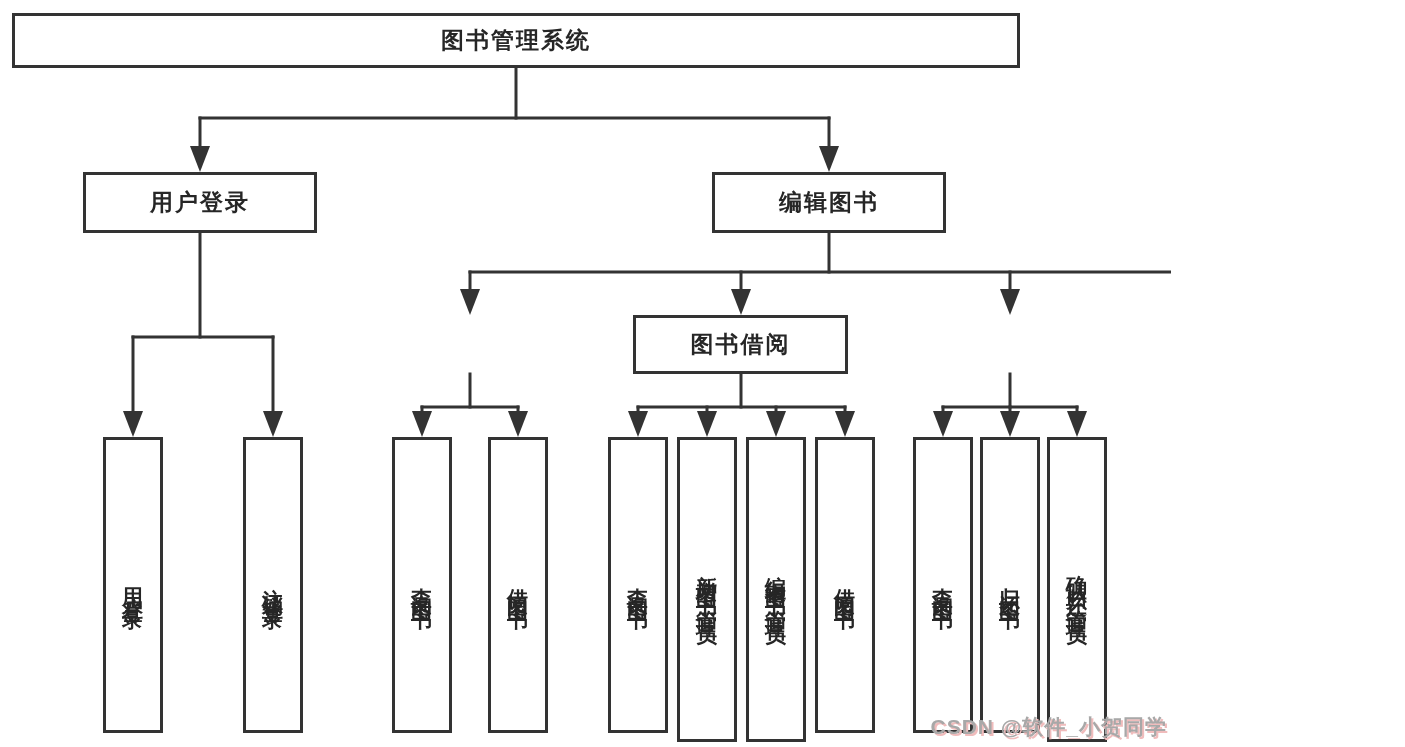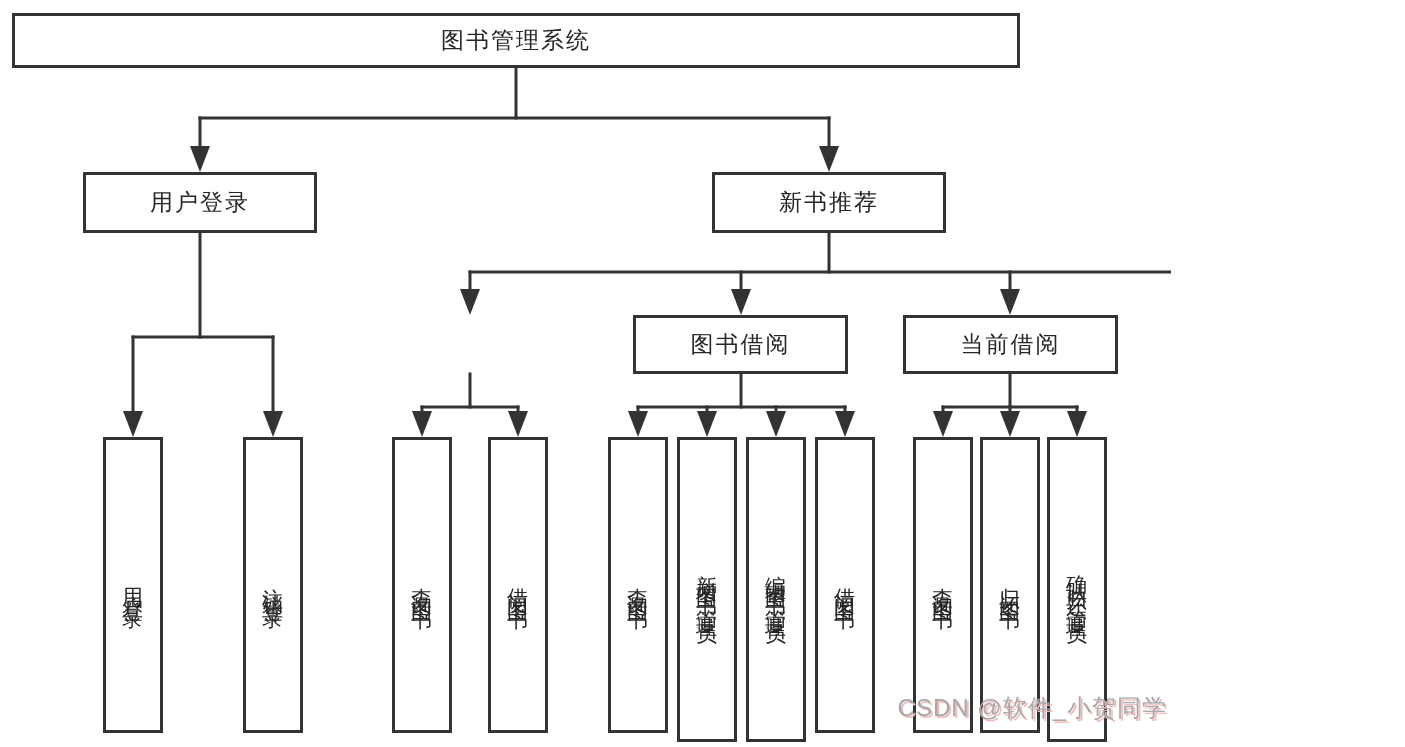--- a/index.html
+++ b/index.html
@@ -13,20 +13,21 @@
   body{
     background:var(--background);
     font-family:"Liberation Sans", sans-serif;
   }
   .canvas{
     position:relative;
     width:1171px;
     height:747px;
     background:var(--background);
     overflow:hidden;
+    font-weight:bold;
   }
   svg.connectors{
     position:absolute;
     left:0;top:0;
     width:1405px;height:747px;
     z-index:0;
   }
   svg.connectors line{
     stroke:var(--line);
     stroke-width:3;
@@ -55,22 +56,22 @@
     writing-mode:vertical-rl;
     text-orientation:mixed;
     font-size:21px;
     letter-spacing:7px;
     line-height:1.1;
     white-space:nowrap;
   }
   .watermark{
     position:absolute;
     right:4px;
-    bottom:23px;
-    font-size:24px;
+    bottom:6px;
+    font-size:21px;
     letter-spacing:1px;
     color:var(--watermark-text);
     text-shadow:2px 2px 0 var(--watermark-shadow);
     z-index:3;
     white-space:nowrap;
     margin-left:20px;
   }
 </style>
 </head>
 <body>
@@ -149,24 +150,23 @@
       <line x1="1223" y1="407" x2="1223" y2="423"></line>
       <polygon points="1213,411 1233,411 1223,437"></polygon>
       <line x1="1342" y1="407" x2="1342" y2="423"></line>
       <polygon points="1332,411 1352,411 1342,437"></polygon>
     </g>
   </svg>
 
   <div class="node h-node" style="left:12px;top:13px;width:1008px;height:55px">图书管理系统</div>
 
   <div class="node h-node" style="left:83px;top:172px;width:234px;height:61px">用户登录</div>
-  <div class="node h-node" style="left:712px;top:172px;width:234px;height:61px">新书推荐</div>
+  <div class="node h-node" style="left:712px;top:172px;width:234px;height:61px">编辑图书</div>
 
   <div class="node h-node" style="left:633px;top:315px;width:215px;height:59px">图书借阅</div>
-  <div class="node h-node" style="left:903px;top:315px;width:215px;height:59px">当前借阅</div>
 
   <div class="node v-node" style="left:103px;top:437px;width:60px;height:296px">
     <span>用户登录</span>
   </div>
   <div class="node v-node" style="left:243px;top:437px;width:60px;height:296px">
     <span>注销登录</span>
   </div>
 
   <div class="node v-node" style="left:392px;top:437px;width:60px;height:296px">
     <span>查询图书</span>

